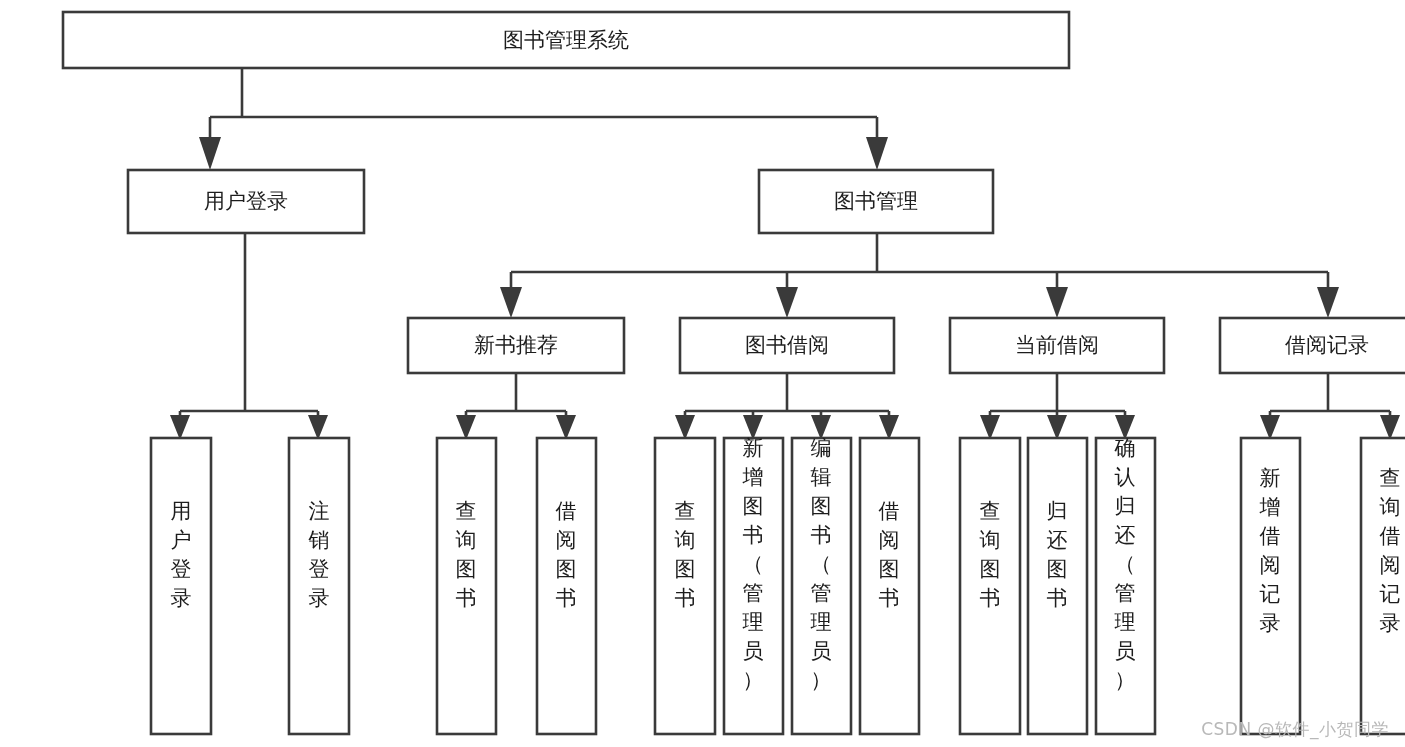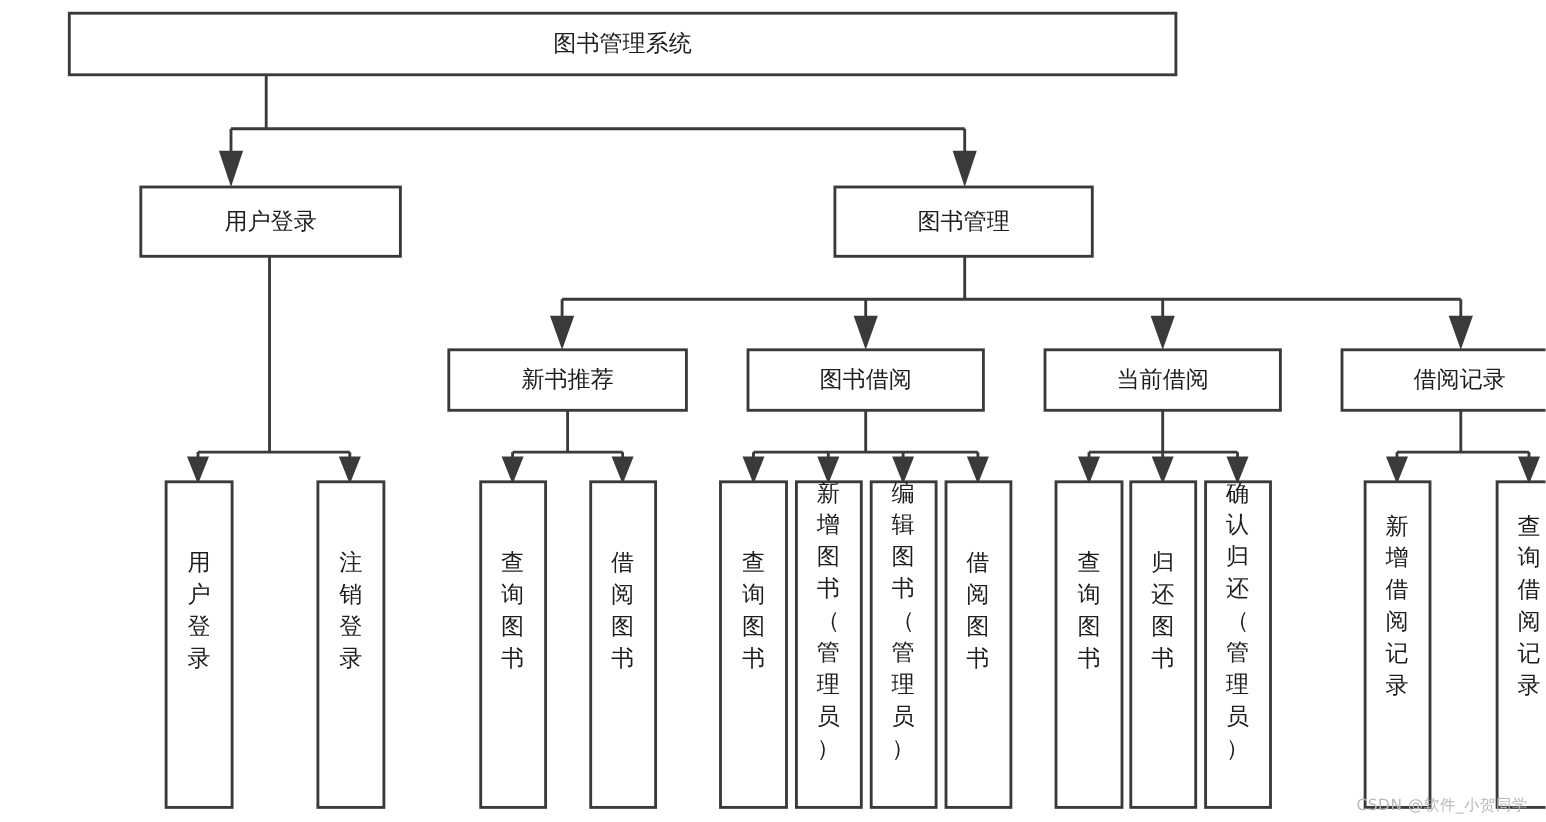--- a/index.html
+++ b/index.html
@@ -54,21 +54,21 @@
     fill: #1d1d1d;
     font-family: "DejaVu Sans", "Liberation Sans", sans-serif;
     font-size: 21px;
     text-anchor: middle;
   }
   .watermark {
     position: absolute;
     right: 16px;
     bottom: 6px;
     color: #b8b8b8;
-    font-size: 14px;
+    font-size: 17px;
     font-family: "DejaVu Sans", "Liberation Sans", sans-serif;
     letter-spacing: 0.5px;
     white-space: nowrap;
     user-select: none;
     pointer-events: none;
   }
 </style>
 </head>
 <body>
 

